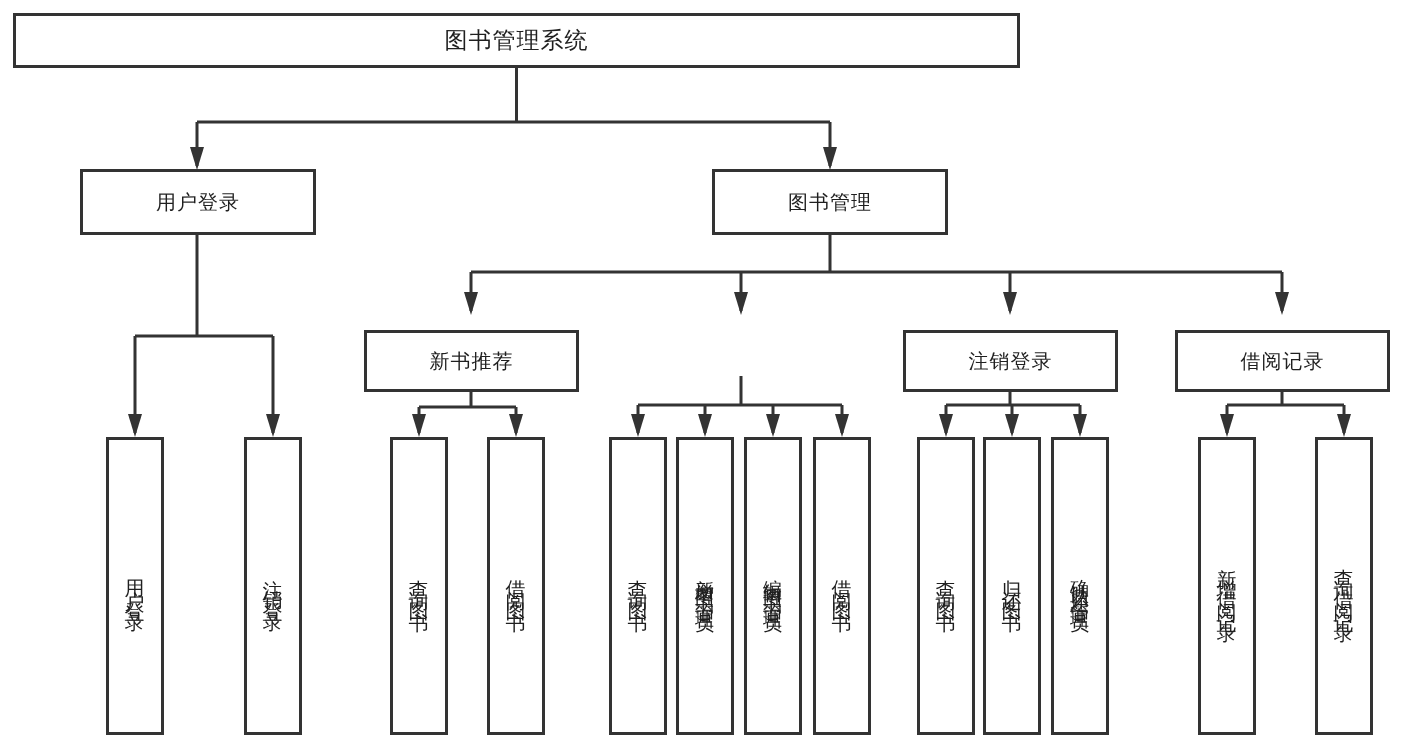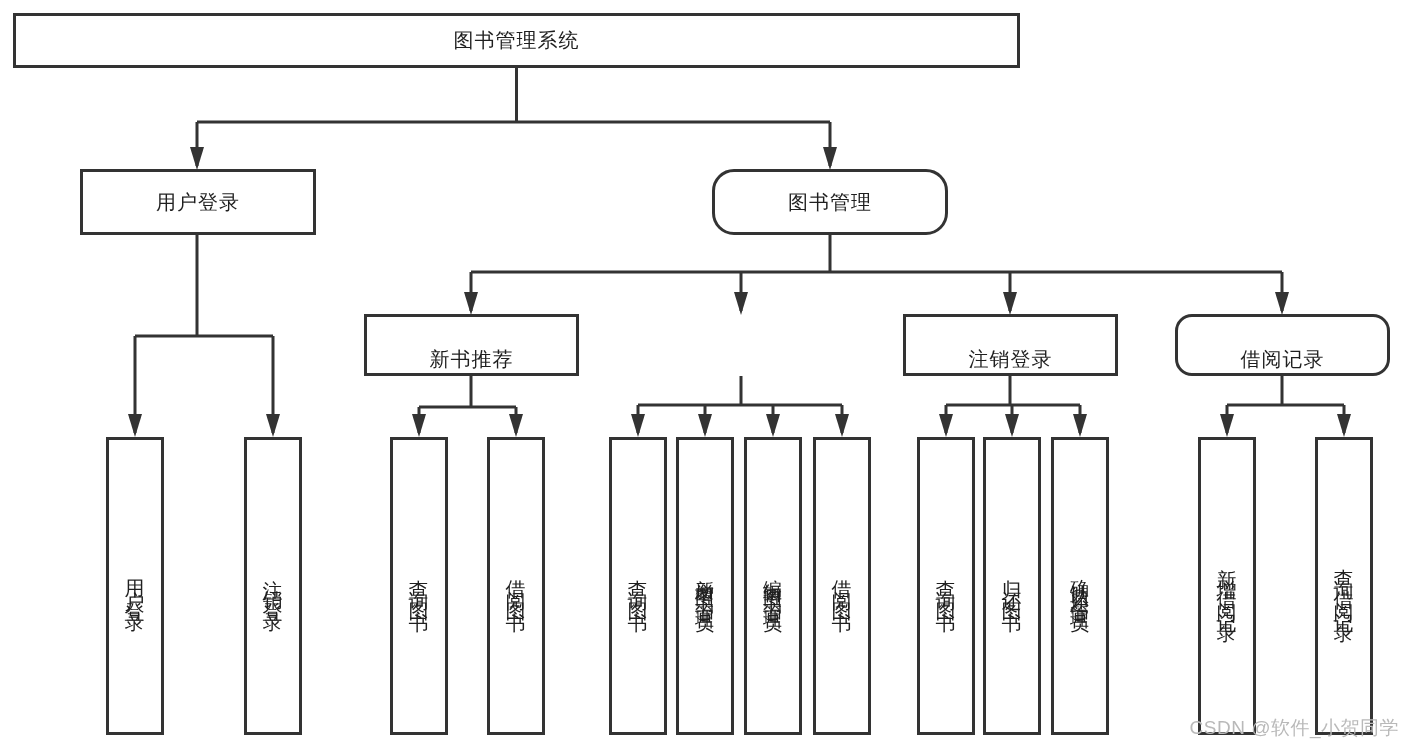--- a/index.html
+++ b/index.html
@@ -16,24 +16,24 @@
     box-sizing:border-box;
     border:3px solid #333333;
     background:#ffffff;
     display:flex;
     align-items:center;
     justify-content:center;
     text-align:center;
   }
   .root{
     left:13px;top:13px;width:1007px;height:55px;
-    font-size:20px;letter-spacing:1px;
+    font-size:23px;letter-spacing:1px;
   }
   .hbox2{top:169px;width:236px;height:66px;font-size:20px;letter-spacing:1px;}
-  .hbox3{top:314px;width:215px;height:62px;font-size:20px;letter-spacing:1px;align-items:flex-end;}
+  .hbox3{top:330px;width:215px;height:62px;font-size:20px;letter-spacing:1px;}
   .vbox{top:437px;width:58px;height:298px;}
   .vbox span{
     writing-mode:vertical-rl;
     text-orientation:mixed;
     font-size:20px;
     letter-spacing:11px;
     line-height:1;
     white-space:nowrap;
   }
   .vbox span.tight{
@@ -92,31 +92,31 @@
     <polygon points="1344,437 1337,414 1351,414"></polygon>
   </svg>
 
   <div class="node root">
     <span>图书管理系统</span>
   </div>
 
   <div class="node hbox2" style="left:80px;">
     <span>用户登录</span>
   </div>
-  <div class="node hbox2" style="left:712px;border-radius:22px;">
+  <div class="node hbox2" style="left:712px;">
     <span>图书管理</span>
   </div>
 
   <div class="node hbox3" style="left:364px;">
     <span>新书推荐</span>
   </div>
   <div class="node hbox3" style="left:903px;">
     <span>注销登录</span>
   </div>
-  <div class="node hbox3" style="left:1175px;border-radius:17px;">
+  <div class="node hbox3" style="left:1175px;">
     <span>借阅记录</span>
   </div>
 
   <div class="node vbox" style="left:106px;">
     <span>用户登录</span>
   </div>
   <div class="node vbox" style="left:244px;">
     <span>注销登录</span>
   </div>
   <div class="node vbox" style="left:390px;">
@@ -146,14 +146,13 @@
   <div class="node vbox" style="left:1051px;">
     <span class="tight">确认归还（管理员）</span>
   </div>
   <div class="node vbox" style="left:1198px;">
     <span>新增借阅记录</span>
   </div>
   <div class="node vbox" style="left:1315px;">
     <span>查询借阅记录</span>
   </div>
 
-  <div class="watermark">CSDN @软件_小贺同学</div>
 </div>
 
 </body></html>

